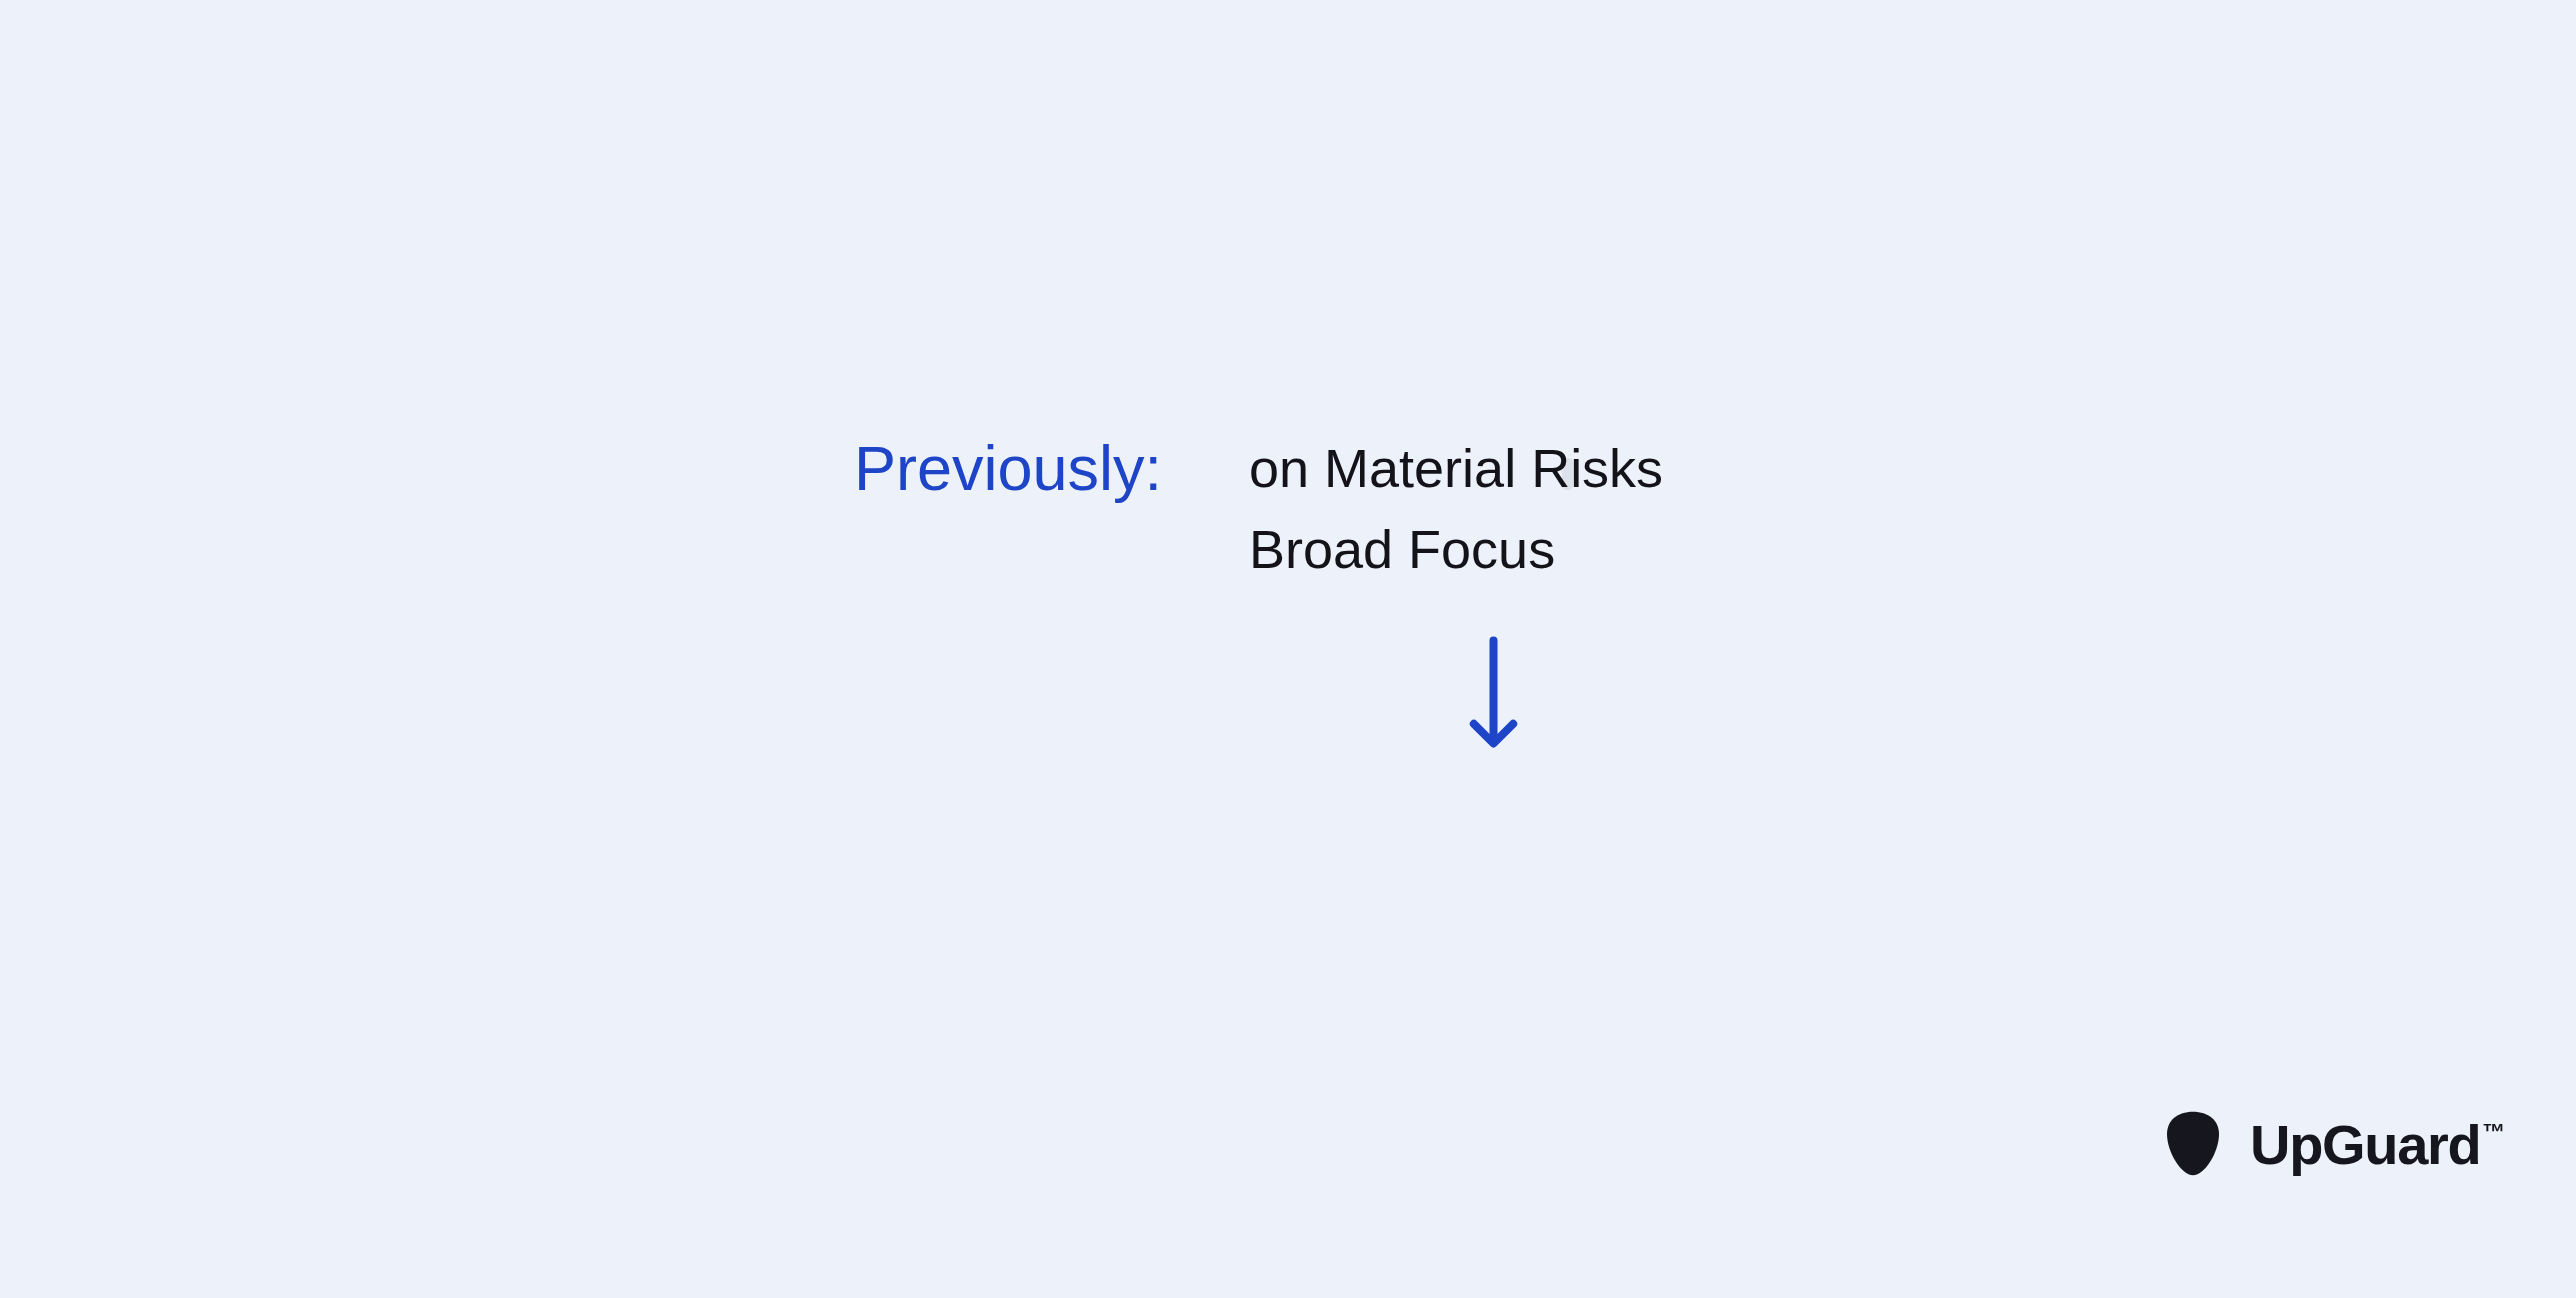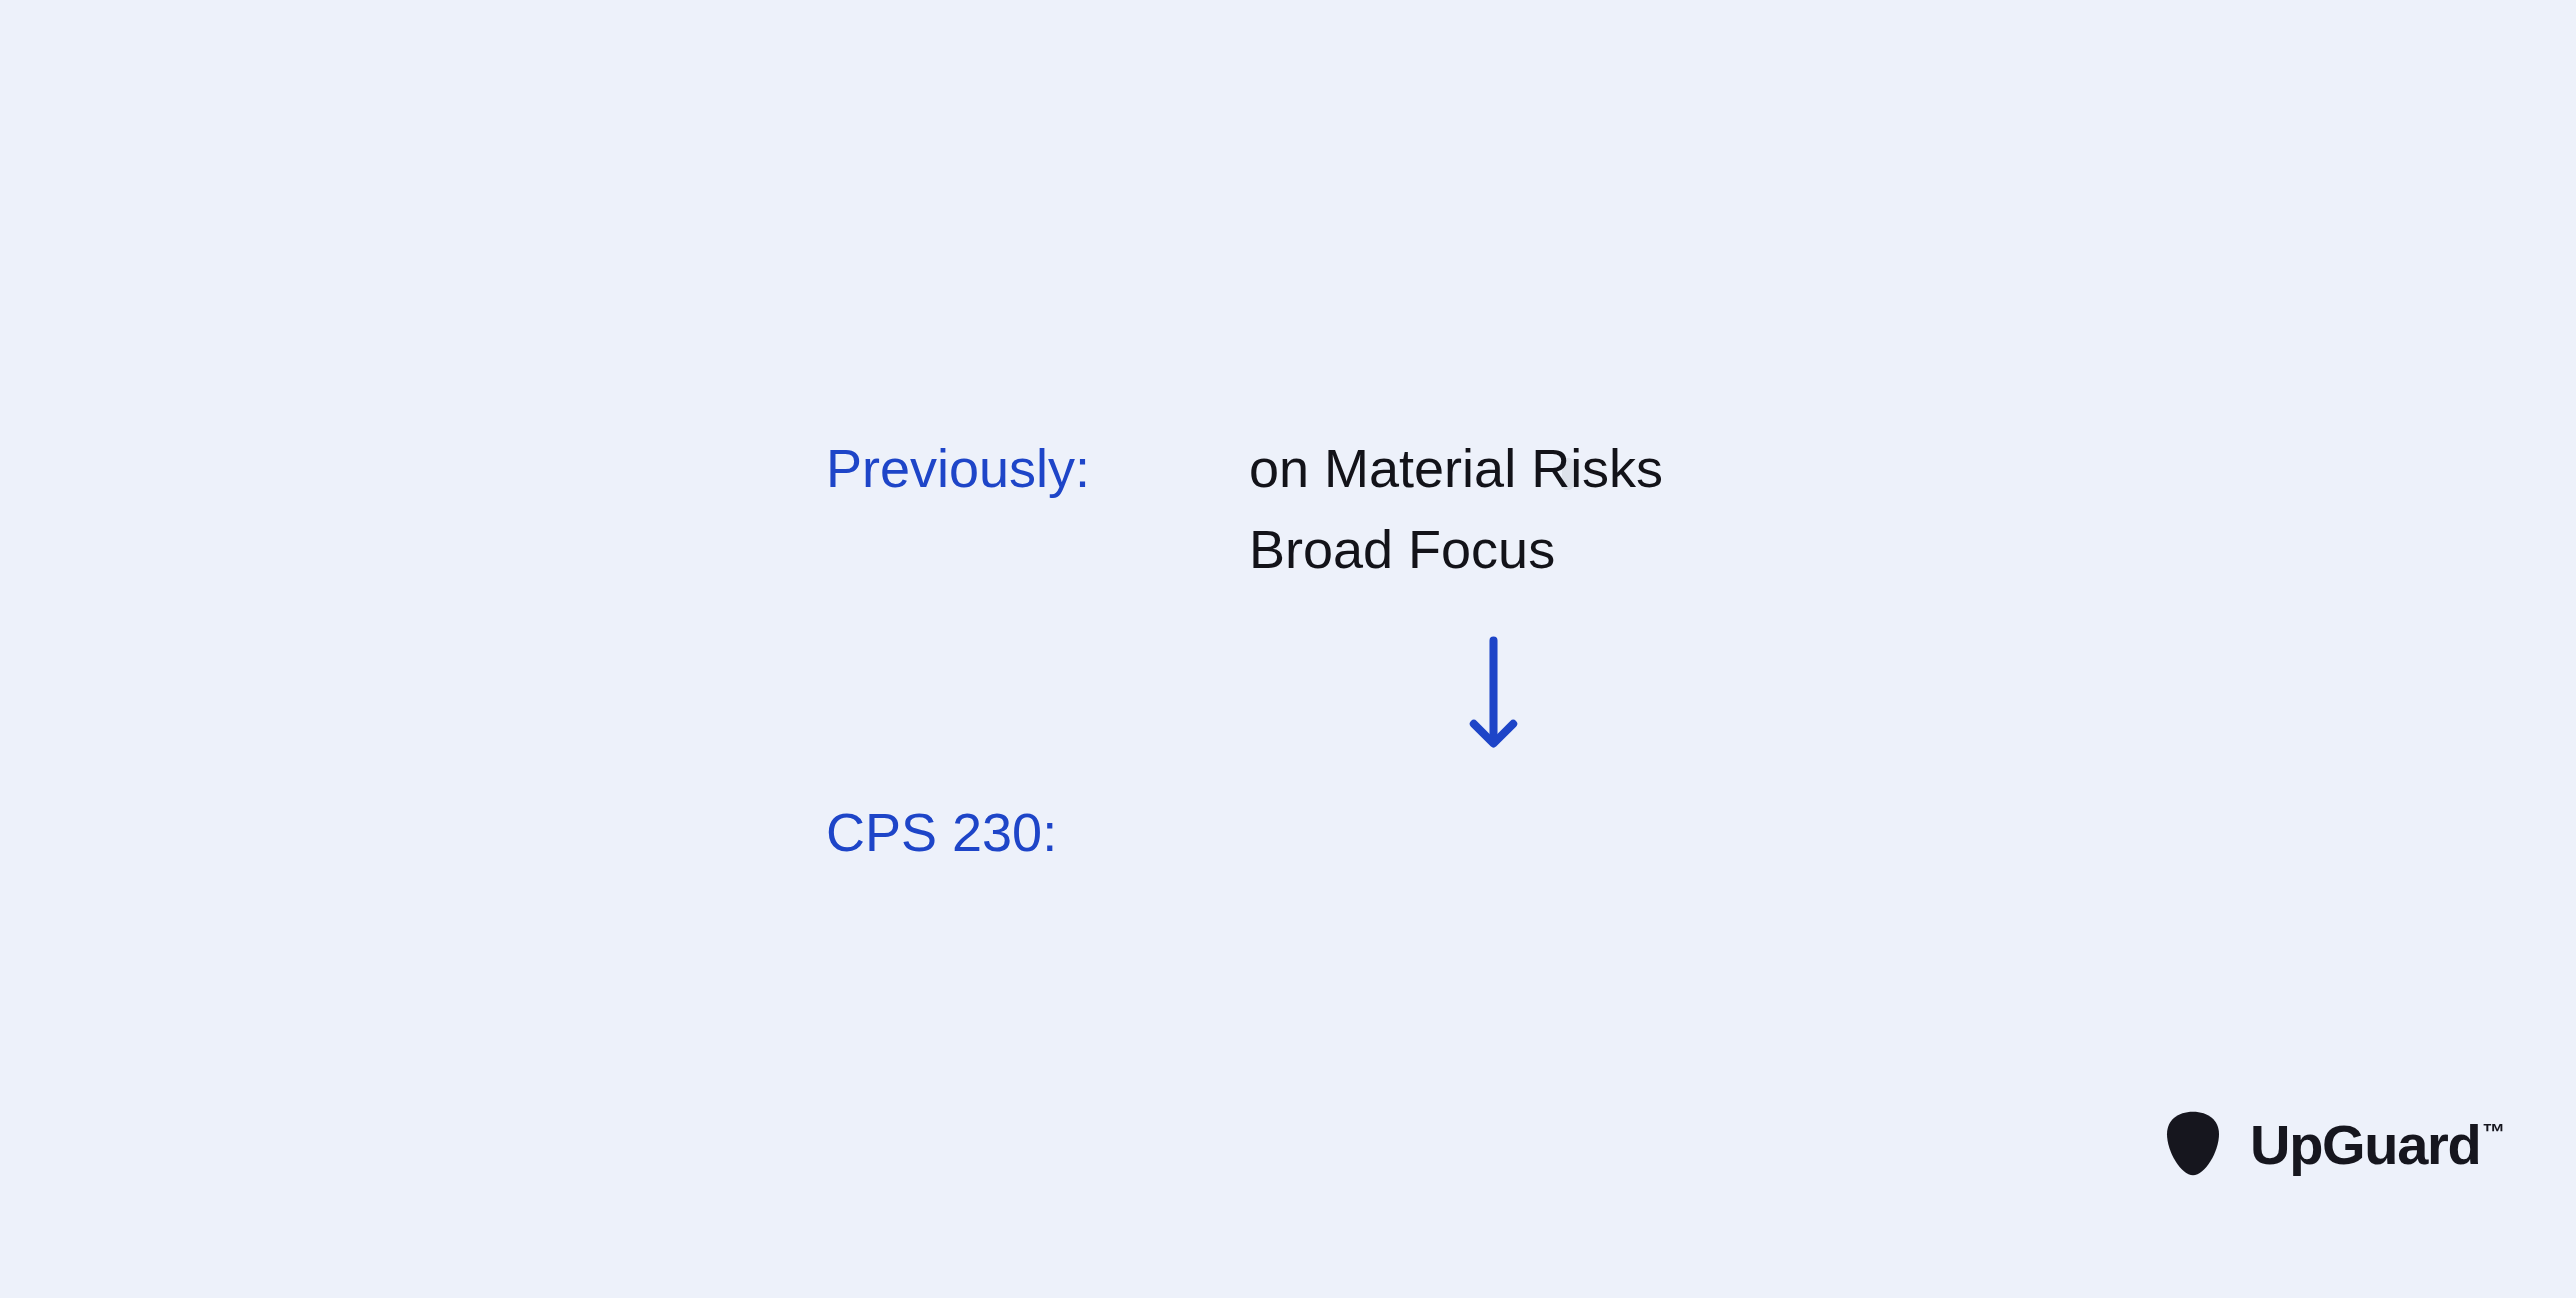--- a/index.html
+++ b/index.html
@@ -16,26 +16,27 @@
   }
   .stage {
     position: relative;
     width: 2576px;
     height: 1299px;
     background: var(--bg);
     overflow: hidden;
   }
   .label {
     position: absolute;
-    font-size: 54px;
+    font-size: 63px;
     line-height: 81px;
     font-weight: 500;
     color: var(--accent);
     letter-spacing: 0px;
     white-space: nowrap;
+    margin-left: 28px;
   }
   .statement {
     position: absolute;
     font-size: 54px;
     line-height: 81px;
     font-weight: 500;
     color: var(--text-dark);
     letter-spacing: 0px;
     white-space: nowrap;
   }
@@ -113,21 +114,20 @@
 
   <div class="arrow-wrap">
     <svg viewBox="0 0 90 142" xmlns="http://www.w3.org/2000/svg">
       <g stroke="#1e45c8" stroke-width="9" fill="none" stroke-linecap="round" stroke-linejoin="round">
         <line x1="45" y1="13" x2="45" y2="126"></line>
         <polyline points="23,106 45,128 67,106"></polyline>
       </g>
     </svg>
   </div>
 
-  <div class="label label-cps230">CPS 230:</div>
 
   <div class="brand">
     <svg class="pick" viewBox="0 0 66 80" xmlns="http://www.w3.org/2000/svg">
       <path fill="#16161e" d="M33 1 C14 1 1 11.5 1 28.5 C1 50 18.5 79 33 79 C47.5 79 65 50 65 28.5 C65 11.5 52 1 33 1 Z"></path>
     </svg>
     <div class="wordmark">UpGuard</div>
     <div class="tm">™</div>
   </div>
 
 </div>

